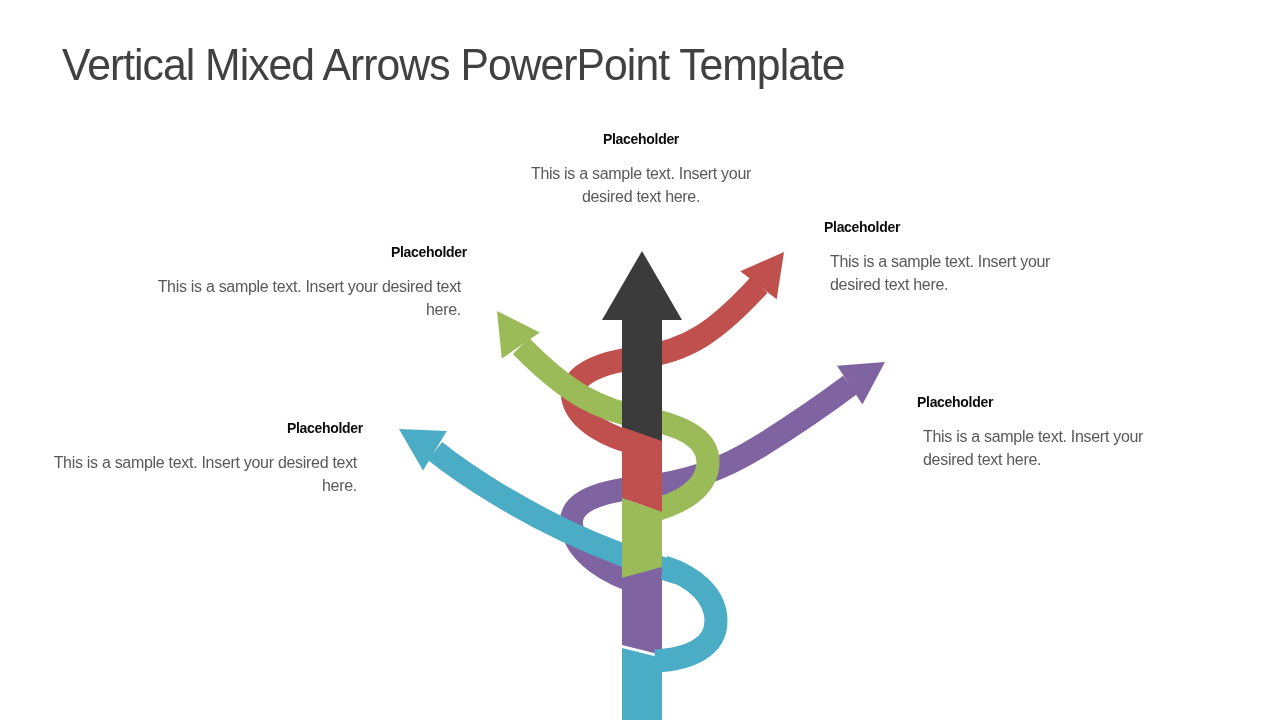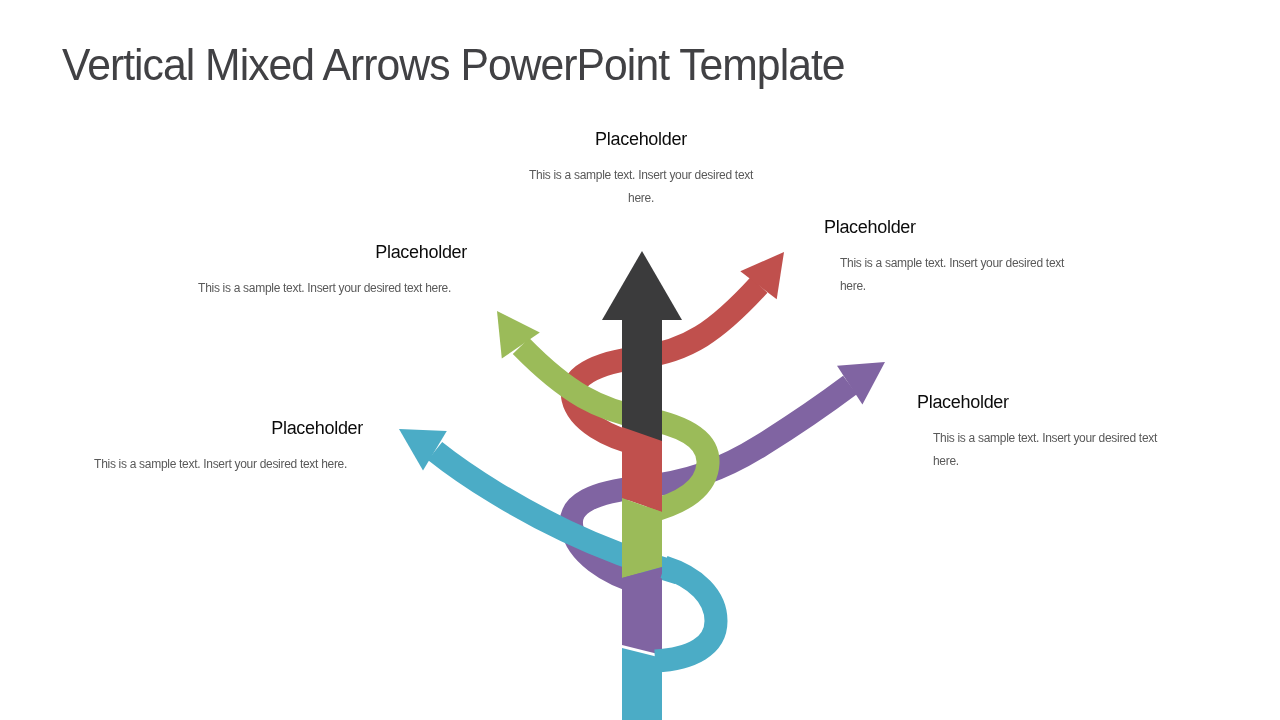--- a/index.html
+++ b/index.html
@@ -28,34 +28,34 @@
     color: var(--title-color, #414144);
     letter-spacing: -1px;
     white-space: nowrap;
     transform: scaleX(0.97);
     transform-origin: left top;
   }
   .ph {
     position: absolute;
   }
   .ph .ph-heading {
-    font-size: 18px;
-    font-weight: 400;
+    font-size: 14px;
+    font-weight: 700;
     color: var(--heading-color, #0b0b0b);
     letter-spacing: -0.3px;
     line-height: 18px;
     margin: 0 0 14px 0;
   }
   .ph .ph-body {
-    font-size: 12px;
+    font-size: 16px;
     font-weight: 400;
     color: var(--body-color, #595959);
     letter-spacing: -0.3px;
     line-height: 23px;
-    margin: 16px;
+    margin: 6px;
   }
   .ph-top        { left: 507px; top: 130px; width: 268px; text-align: center; }
   .ph-upper-left { left: 141px; top: 243px; width: 326px; text-align: right; }
   .ph-upper-right{ left: 824px; top: 218px; width: 268px; text-align: left; }
   .ph-lower-left { left: 37px;  top: 419px; width: 326px; text-align: right; }
   .ph-lower-right{ left: 917px; top: 393px; width: 268px; text-align: left; }
 
   .graphic {
     position: absolute;
     inset: 0;

